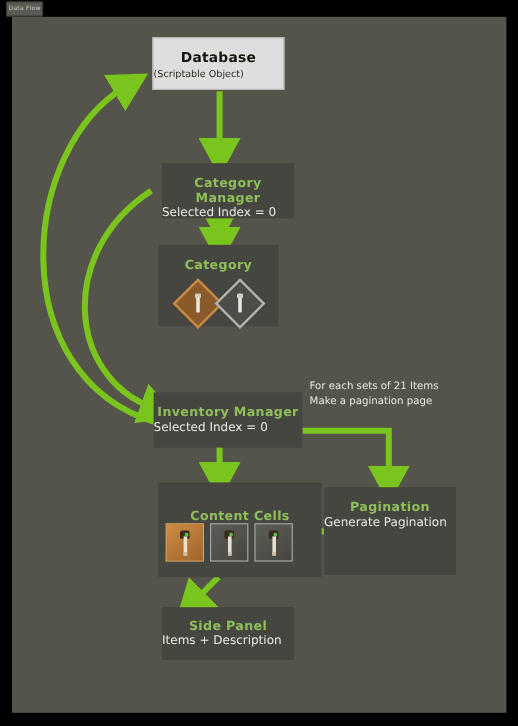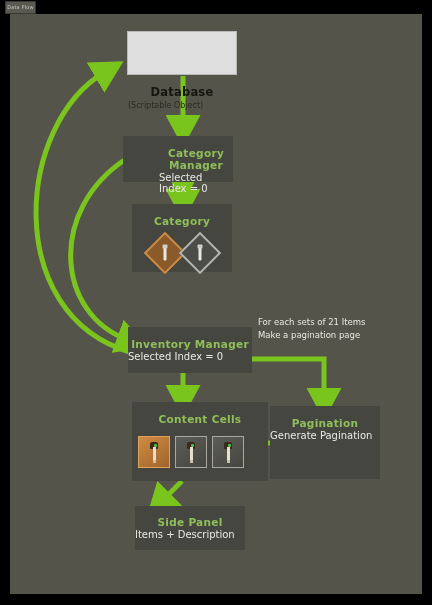--- a/index.html
+++ b/index.html
@@ -24,21 +24,21 @@
     overflow:hidden;
   }
   svg.links{position:absolute;left:0;top:0;width:412px;height:580px;overflow:visible;}
   .node{position:absolute;box-sizing:border-box;}
   .node .title{font-weight:bold;text-align:center;}
   .node .sub{text-align:left;}
 
   .node-light{
     background:#dedede;border:1px solid #b9b9b9;
   }
-  .node-light .title{color:#16160f;font-size:11.5px;letter-spacing:.2px;margin-top:44px;}
+  .node-light .title{color:#16160f;font-size:11.5px;letter-spacing:.2px;}
   .node-light .sub{color:#2b2b23;font-size:8px;margin-top:2px;}
 
   .node-dark{background:#464640;}
   .node-dark .title{color:#8fbf5a;font-size:10.5px;letter-spacing:.3px;}
   .node-dark .sub{color:#e9e9e3;font-size:10px;font-weight:normal;margin-top:1px;}
 
   .note{position:absolute;color:#e8e8e2;font-size:8.5px;line-height:13px;}
 
   
   .diamond{
@@ -103,21 +103,21 @@
       <path d="M120,338 C-8,300 6,110 95,58" fill="none" stroke="#7ac41e" stroke-width="5" marker-end="url(#ah)"></path>
 
       <path d="M116,145 C38,196 46,300 118,326" fill="none" stroke="#7ac41e" stroke-width="5" marker-end="url(#ah)"></path>
     </svg>
 
     <div class="node node-light" style="left:117px;top:17px;width:110px;height:44px;padding-top:9px;">
       <div class="title">Database</div>
       <div class="sub">(Scriptable Object)</div>
     </div>
 
-    <div class="node node-dark" style="left:113px;top:122px;width:110px;height:46px;padding-top:11px;padding-left:36px;">
+    <div class="node node-dark" style="left:125px;top:122px;width:110px;height:46px;padding-top:11px;">
       <div class="title">Category Manager</div>
       <div class="sub">Selected Index = 0</div>
     </div>
 
     <div class="node node-dark" style="left:122px;top:190px;width:100px;height:68px;padding-top:11px;">
       <div class="title">Category</div>
       <div class="diamond bronze" style="left:18px;top:34px;">
         <div class="pick"></div>
       </div>
       <div class="diamond silver" style="left:53px;top:34px;">
@@ -128,21 +128,21 @@
     <div class="node node-dark" style="left:118px;top:313px;width:124px;height:46px;padding-top:11px;">
       <div class="title">Inventory Manager</div>
       <div class="sub">Selected Index = 0</div>
     </div>
 
     <div class="note" style="left:248px;top:302px;width:160px;">
       <div>For each sets of 21 Items</div>
       <div>Make a pagination page</div>
     </div>
 
-    <div class="node node-dark" style="left:122px;top:388px;width:136px;height:79px;padding-top:11px;">
+    <div class="node node-dark" style="left:122px;top:388px;width:136px;height:79px;padding-top:22px;">
       <div class="title">Content Cells</div>
       <div class="cell sel" style="left:6px;top:34px;">
         <div class="sprite">
           <div class="head"></div>
             <div class="gem"></div>
             <div class="handle"></div>
             <div class="tip"></div>
         </div>
       </div>
       <div class="cell norm" style="left:43px;top:34px;">

